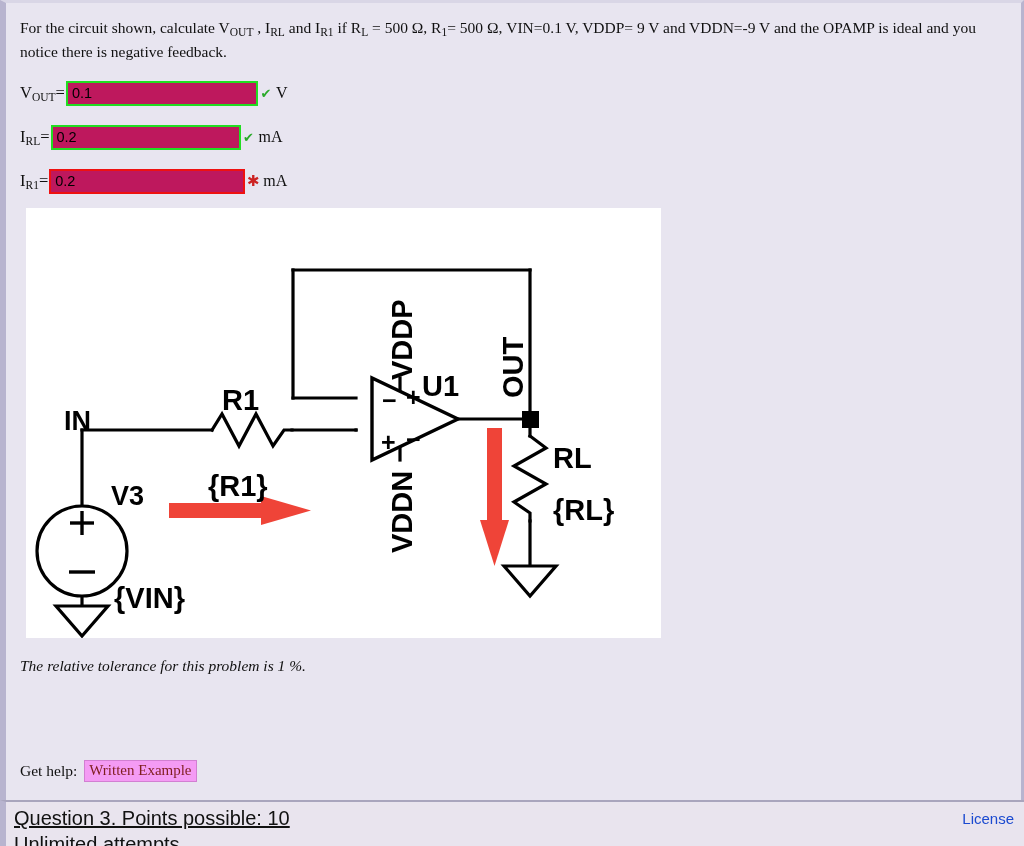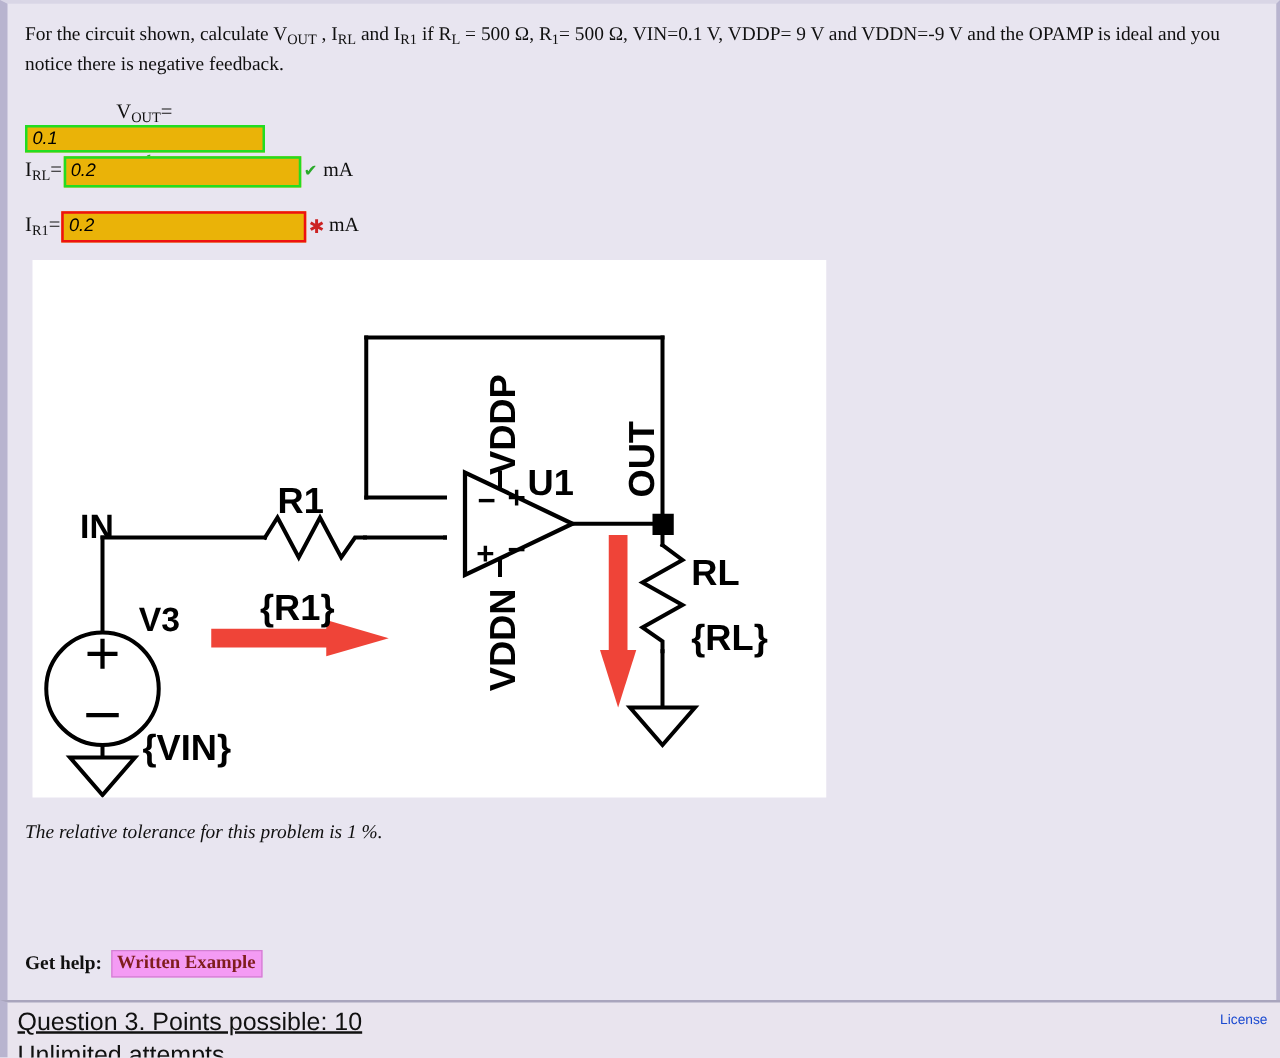--- a/index.html
+++ b/index.html
@@ -43,41 +43,40 @@
   
   .answer-row {
     position: absolute;
     left: 14px;
     height: 28px;
     display: flex;
     align-items: center;
     font-size: 16.5px;
     color: #101010;
   }
-  #row-vout { top: 76px; flex-direction: column; }
+  #row-vout { top: 76px; }
   #row-irl  { top: 120px; }
   #row-ir1  { top: 164px; }
 
   .ans-label {
     font-family: "Liberation Serif", serif;
     white-space: nowrap;
     margin-right: 1px;
   }
   .ans-label .sub { font-size: 11.5px; vertical-align: -0.28em; }
 
   .ans-input {
     box-sizing: border-box;
     height: 25px;
     font-family: "Liberation Sans", sans-serif;
     font-size: 14.5px;
     color: #000;
     padding: 1px 4px;
-    background: #eab308;
+    background: #be185d;
     outline: none;
-    font-style: italic;
   }
   .ans-input.ok  { border: 2px solid #22dd22; }
   .ans-input.bad { border: 2px solid #ee1111; }
 
   #input-vout { width: 192px; }
   #input-irl  { width: 190px; }
   #input-ir1  { width: 196px; }
 
   .mark {
     width: 14px;
@@ -117,21 +116,20 @@
   }
 
   
   #gethelp {
     position: absolute;
     left: 14px; top: 757px;
     font-size: 15.5px;
     color: #101010;
     display: flex;
     align-items: center;
-    font-weight: bold;
   }
   #written-example-link {
     display: inline-block;
     margin-left: 7px;
     padding: 1px 4px 2px 4px;
     background: #f49bf4;
     color: #7f1d1d;
     text-decoration: none;
     font-size: 15px;
     border: 1px solid #d27fd2;
@@ -154,21 +152,21 @@
     left: 8px; top: 3px;
     font-size: 20px;
     line-height: 1.32;
     color: #111;
     white-space: pre-line;
     text-decoration: underline;
   }
   #license-link {
     position: absolute;
     right: 10px; top: 8px;
-    font-size: 11px;
+    font-size: 15px;
     color: #1b4ad0;
     text-decoration: none;
   }
 
   .cir-text {
     font-family: "Liberation Sans", sans-serif;
     font-weight: bold;
     fill: #000;
   }
 </style>

